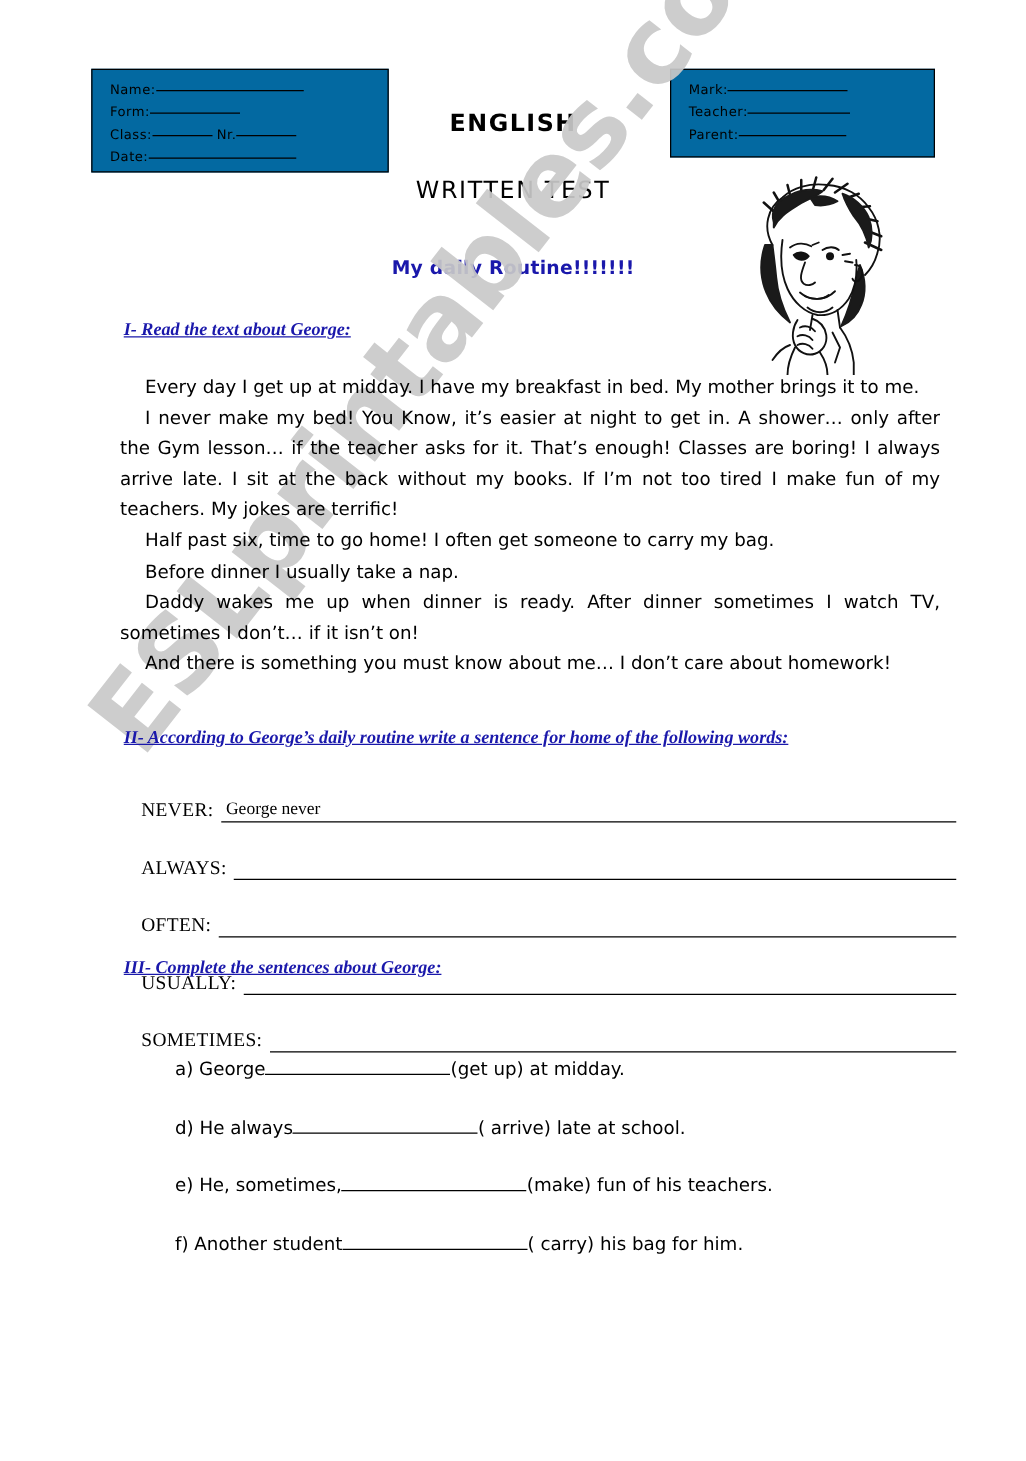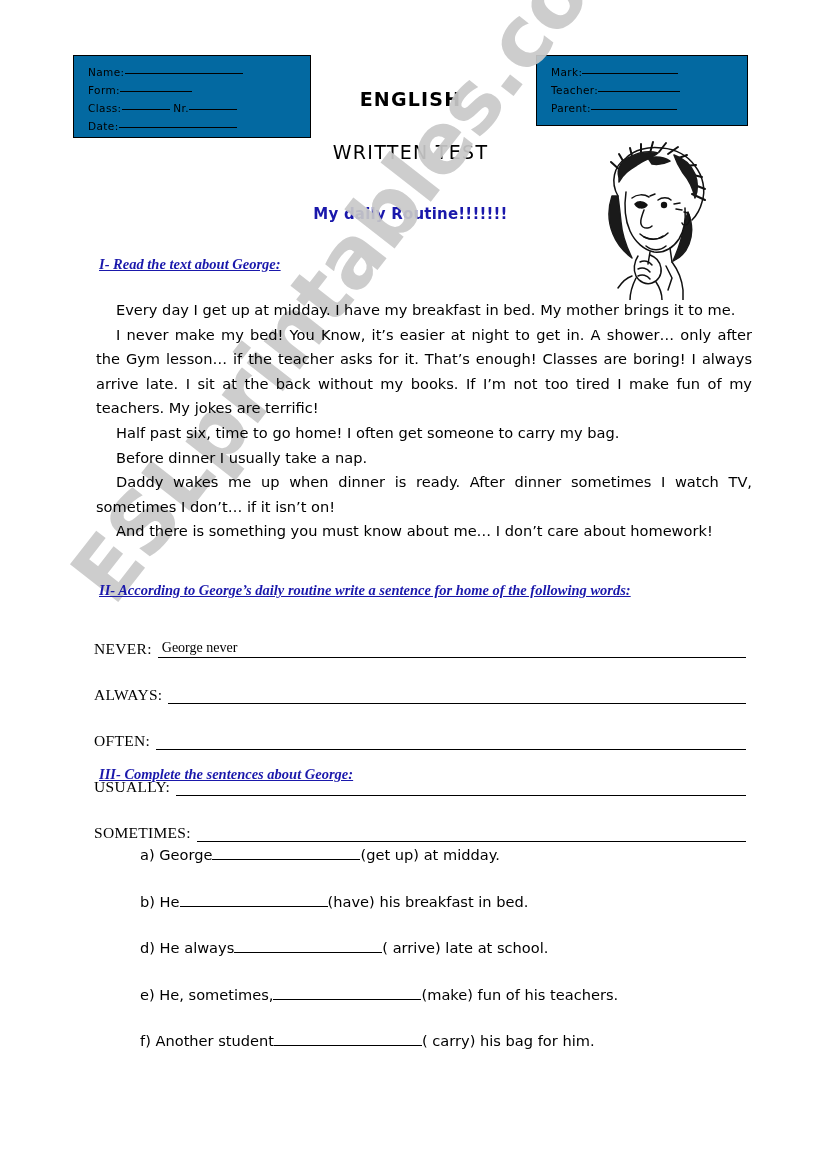--- a/index.html
+++ b/index.html
@@ -155,21 +155,21 @@
     margin: 0;
     text-indent: 20px;
   }
   #reading-text p.last-line-natural {
     text-align: left;
   }
 
   
   #adverb-list {
     position: absolute;
-    left: 94px; top: 612px;
+    left: 113px; top: 612px;
     width: 652px;
     z-index: 6;
   }
   .adverb-row {
     display: flex;
     align-items: flex-end;
     height: 46px;
   }
   .adverb-label {
     font-family: "Liberation Serif", serif;
@@ -359,25 +359,20 @@
 
 <div class="sec-heading" id="sec-3-heading">III- Complete the sentences about George:</div>
 
 <div id="sentence-list">
   <div class="sentence-row">
     <span class="sentence-pre">a) George</span>
       <span class="sentence-blank" style="width: 148px;"></span>
       <span class="sentence-post">(get up) at midday.</span>
   </div>
   <div class="sentence-row">
-    <span class="sentence-pre">b) He</span>
-      <span class="sentence-blank" style="width: 148px;"></span>
-      <span class="sentence-post">(have) his breakfast in bed.</span>
-  </div>
-  <div class="sentence-row">
     <span class="sentence-pre">d) He always</span>
       <span class="sentence-blank" style="width: 148px;"></span>
       <span class="sentence-post">( arrive) late at school.</span>
   </div>
   <div class="sentence-row">
     <span class="sentence-pre">e) He, sometimes, </span>
       <span class="sentence-blank" style="width: 148px;"></span>
       <span class="sentence-post">(make) fun of his teachers.</span>
   </div>
   <div class="sentence-row">

